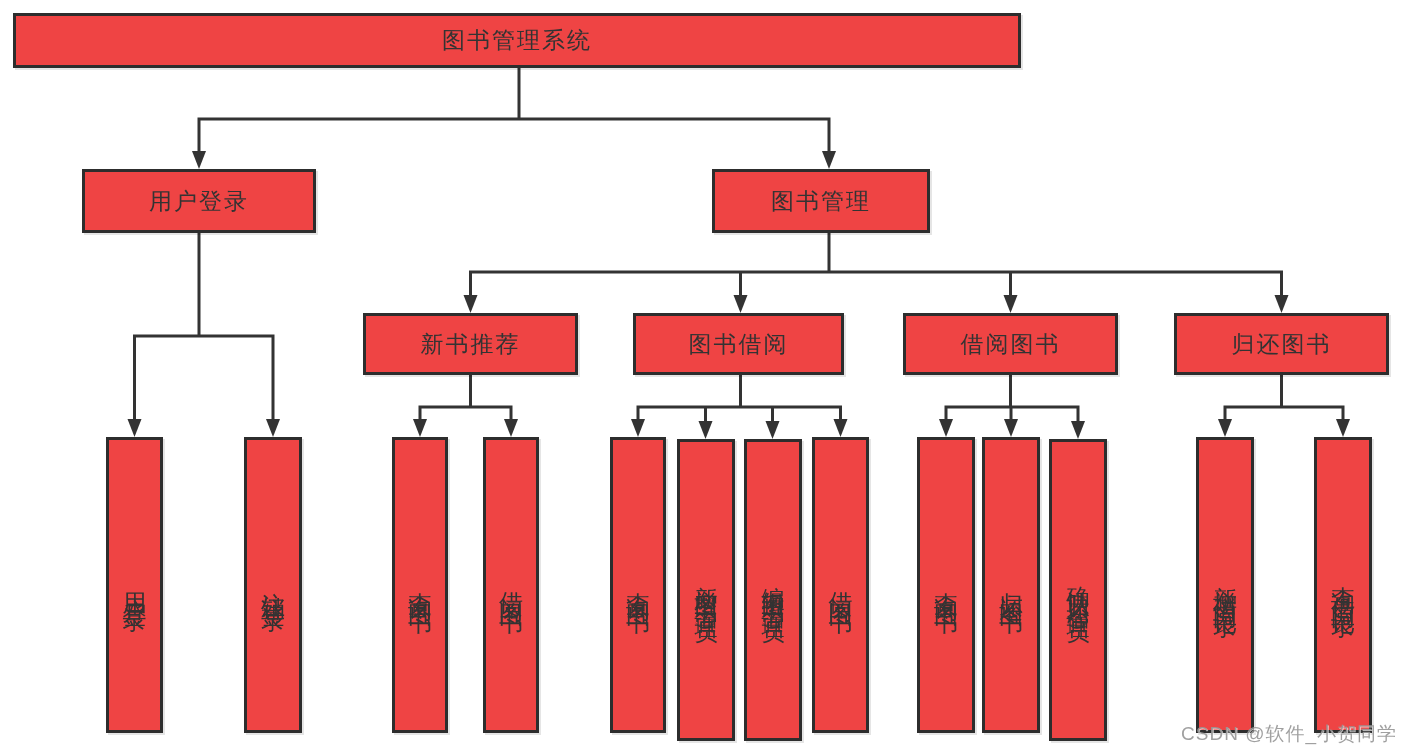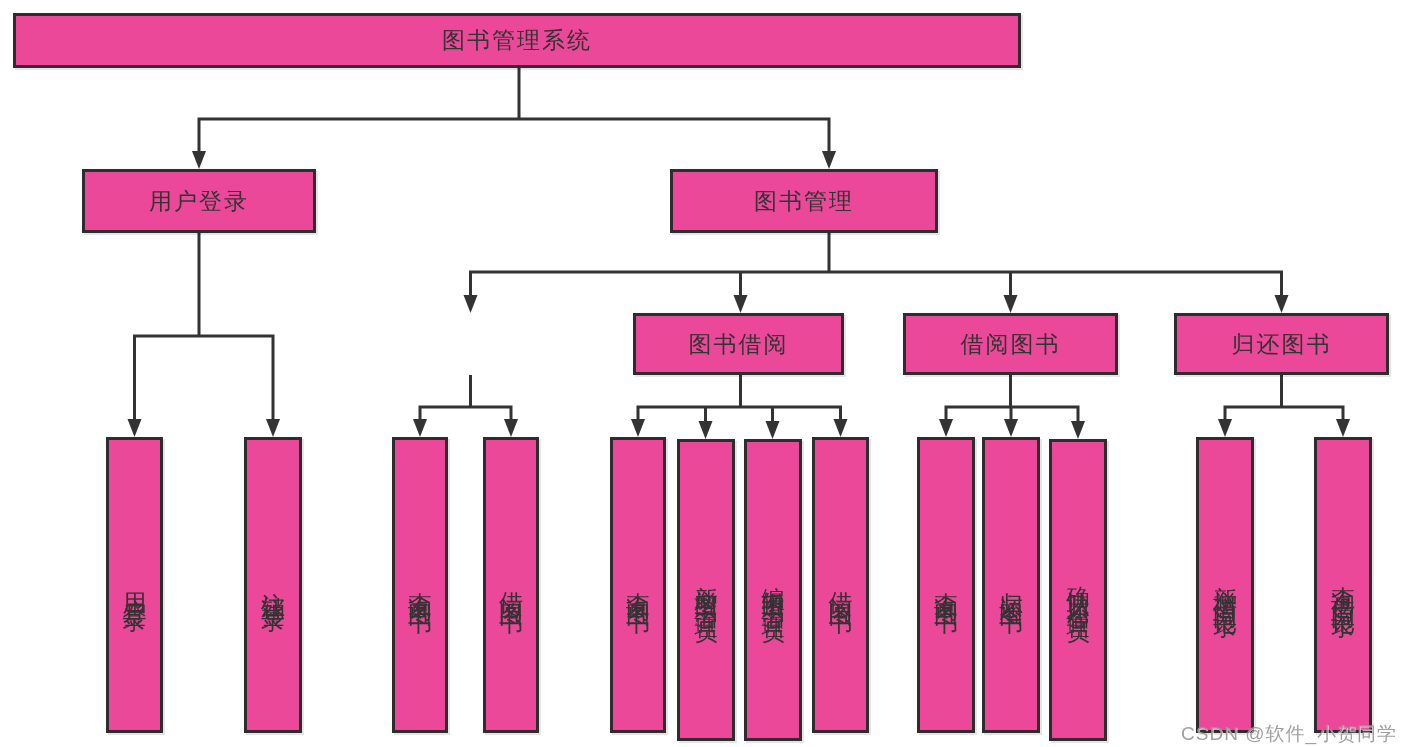--- a/index.html
+++ b/index.html
@@ -13,21 +13,21 @@
   }
   #wires {
     position: absolute;
     left: 0; top: 0;
     width: 1405px; height: 747px;
     z-index: 1;
   }
   .box {
     position: absolute;
     box-sizing: border-box;
-    background: #ec4899;
+    background: #ef4444;
     border: 3px solid #2d2d2d;
     color: #333333;
     display: flex;
     align-items: center;
     justify-content: center;
     z-index: 2;
     box-shadow: 2px 2px 0 rgba(0,0,0,0.10);
   }
   .hbox {
     font-size: 23px;
@@ -95,22 +95,23 @@
       <polygon points="1004,419 1018,419 1011,437"></polygon>
       <polygon points="1071,421 1085,421 1078,439"></polygon>
       <polygon points="1218,419 1232,419 1225,437"></polygon>
       <polygon points="1336,419 1350,419 1343,437"></polygon>
     </g>
   </svg>
 
   <div class="box hbox" style="left:13px; top:13px; width:1008px; height:55px;">图书管理系统</div>
 
   <div class="box hbox" style="left:82px; top:169px; width:234px; height:64px;">用户登录</div>
-  <div class="box hbox" style="left:670px; top:169px; width:268px; height:64px;">图书管理</div>
+  <div class="box hbox" style="left:712px; top:169px; width:218px; height:64px;">图书管理</div>
 
+  <div class="box hbox" style="left:363px; top:313px; width:215px; height:62px;">新书推荐</div>
   <div class="box hbox" style="left:633px; top:313px; width:211px; height:62px;">图书借阅</div>
   <div class="box hbox" style="left:903px; top:313px; width:215px; height:62px;">借阅图书</div>
   <div class="box hbox" style="left:1174px; top:313px; width:215px; height:62px;">归还图书</div>
 
   <div class="box vbox" style="left:106px; top:437px; width:57px; height:296px;">用户登录</div>
   <div class="box vbox" style="left:244px; top:437px; width:58px; height:296px;">注销登录</div>
 
   <div class="box vbox" style="left:392px; top:437px; width:56px; height:296px;">查询图书</div>
   <div class="box vbox" style="left:483px; top:437px; width:56px; height:296px;">借阅图书</div>
 

